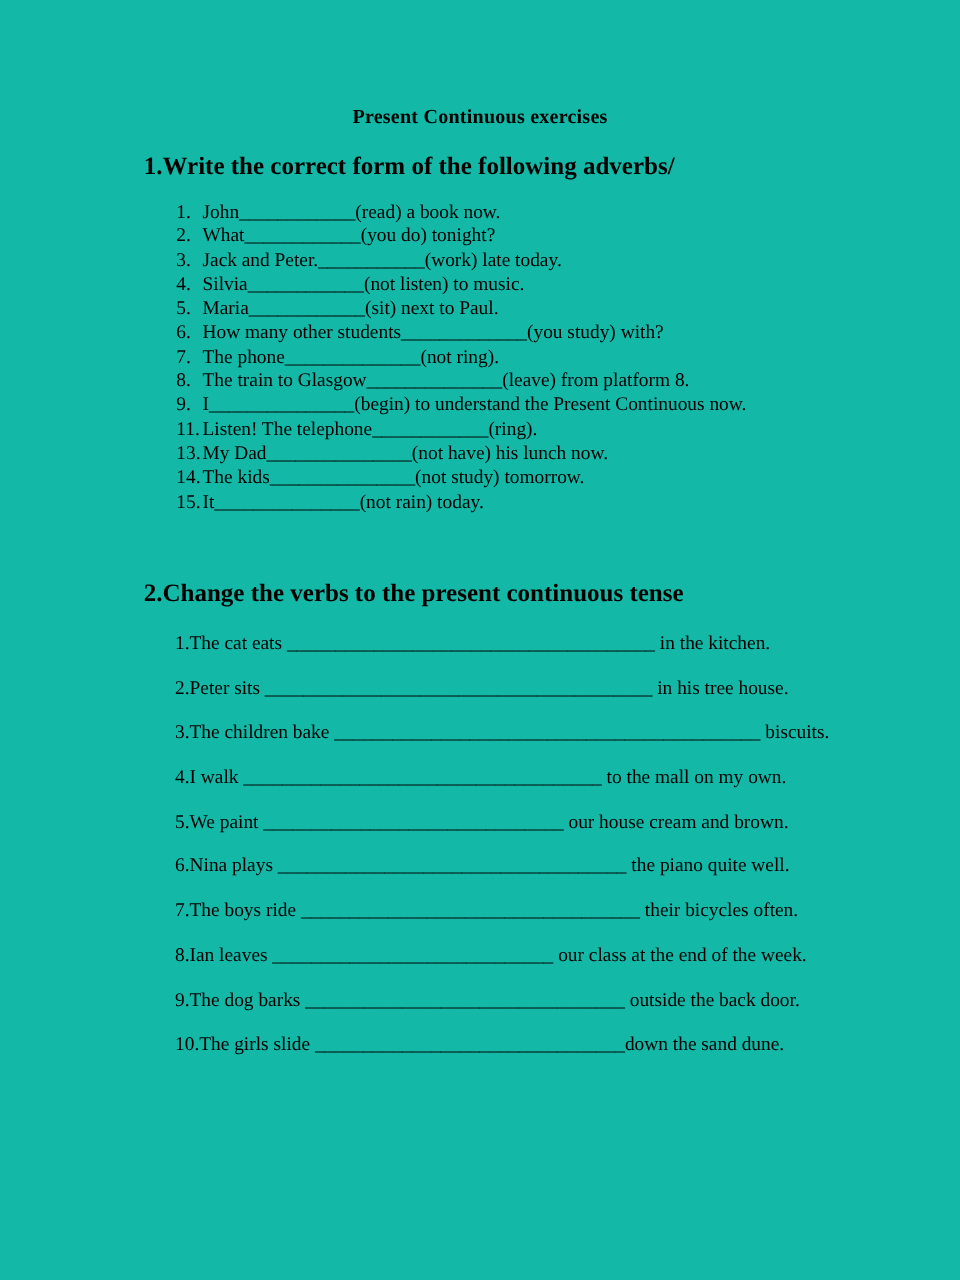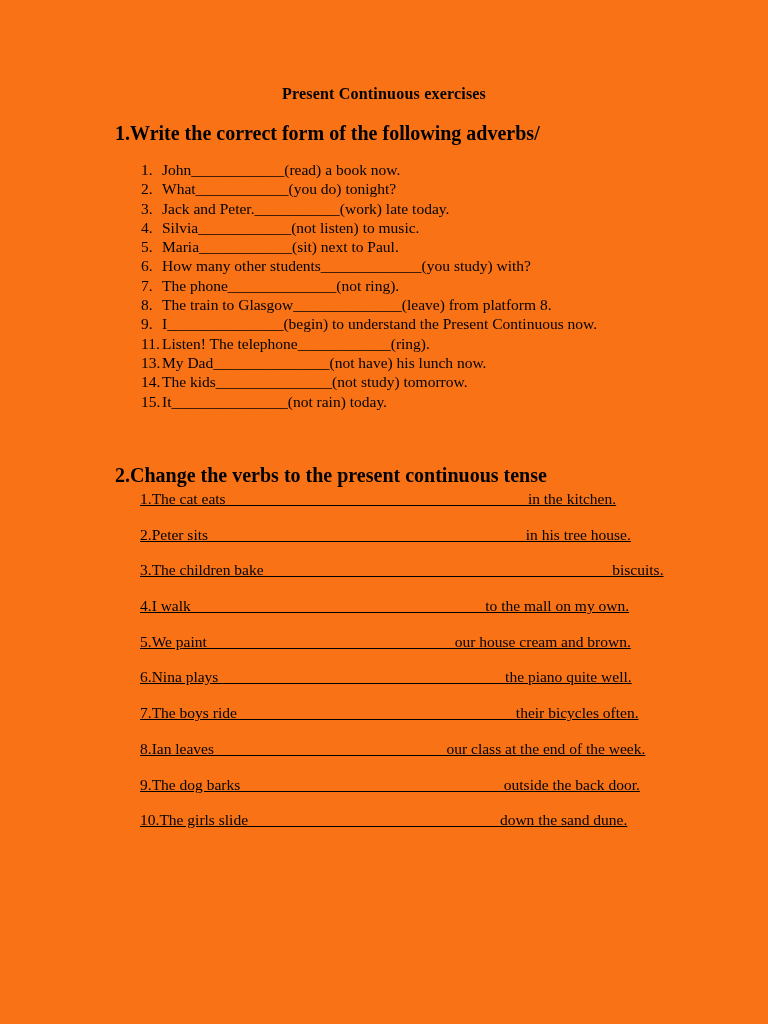--- a/index.html
+++ b/index.html
@@ -4,21 +4,21 @@
 <style>
   html, body {
     margin: 0;
     padding: 0;
     background: #ffffff;
   }
   .page {
     position: relative;
     width: 768px;
     height: 1024px;
-    background: #f97316;
+    background: #14b8a6;
     color: #000000;
     font-family: "Liberation Serif", serif;
     font-size: 15.5px;
     overflow: hidden;
   }
   .doc-title {
     position: absolute;
     top: 85px;
     left: 0;
     width: 100%;
@@ -48,23 +48,22 @@
     display: flex;
     height: 19.3px;
     white-space: nowrap;
   }
   .list1 .num {
     flex: none;
     width: 21px;
   }
   .list2 {
     position: absolute;
-    top: 490px;
+    top: 506px;
     left: 140px;
-    text-decoration: underline;
   }
   .list2 .s2item {
     height: 35.7px;
     white-space: nowrap;
   }
 </style>
 </head>
 <body>
 
 <div class="page">

